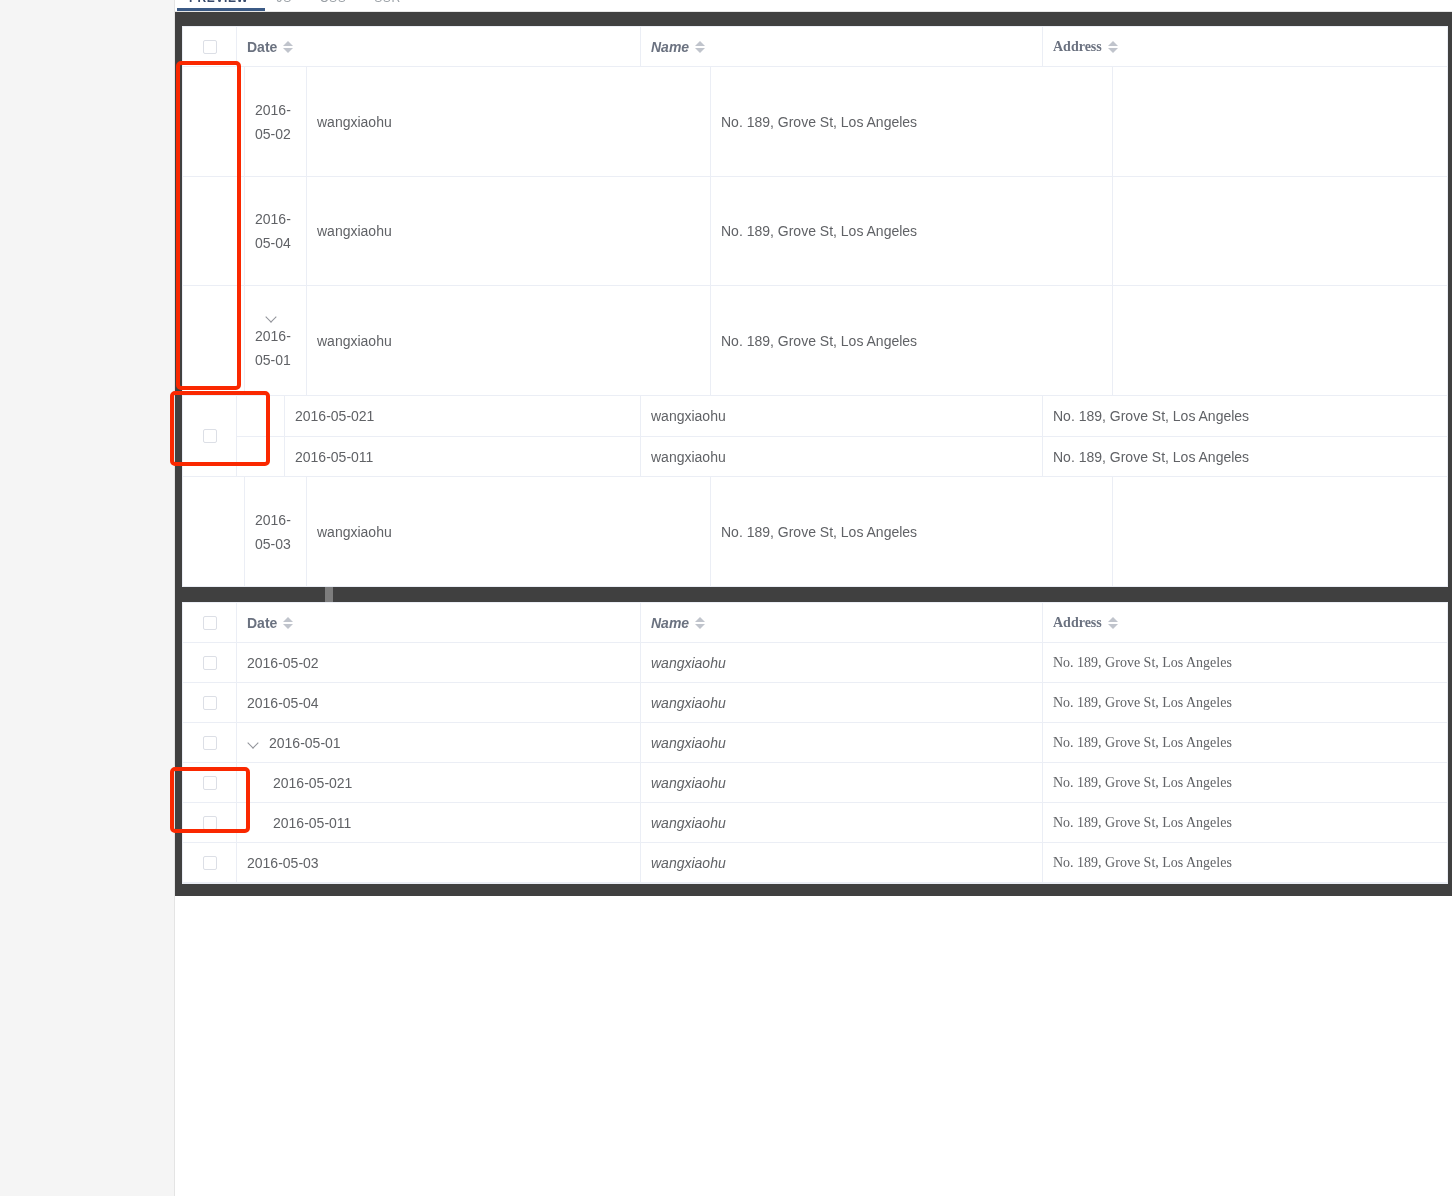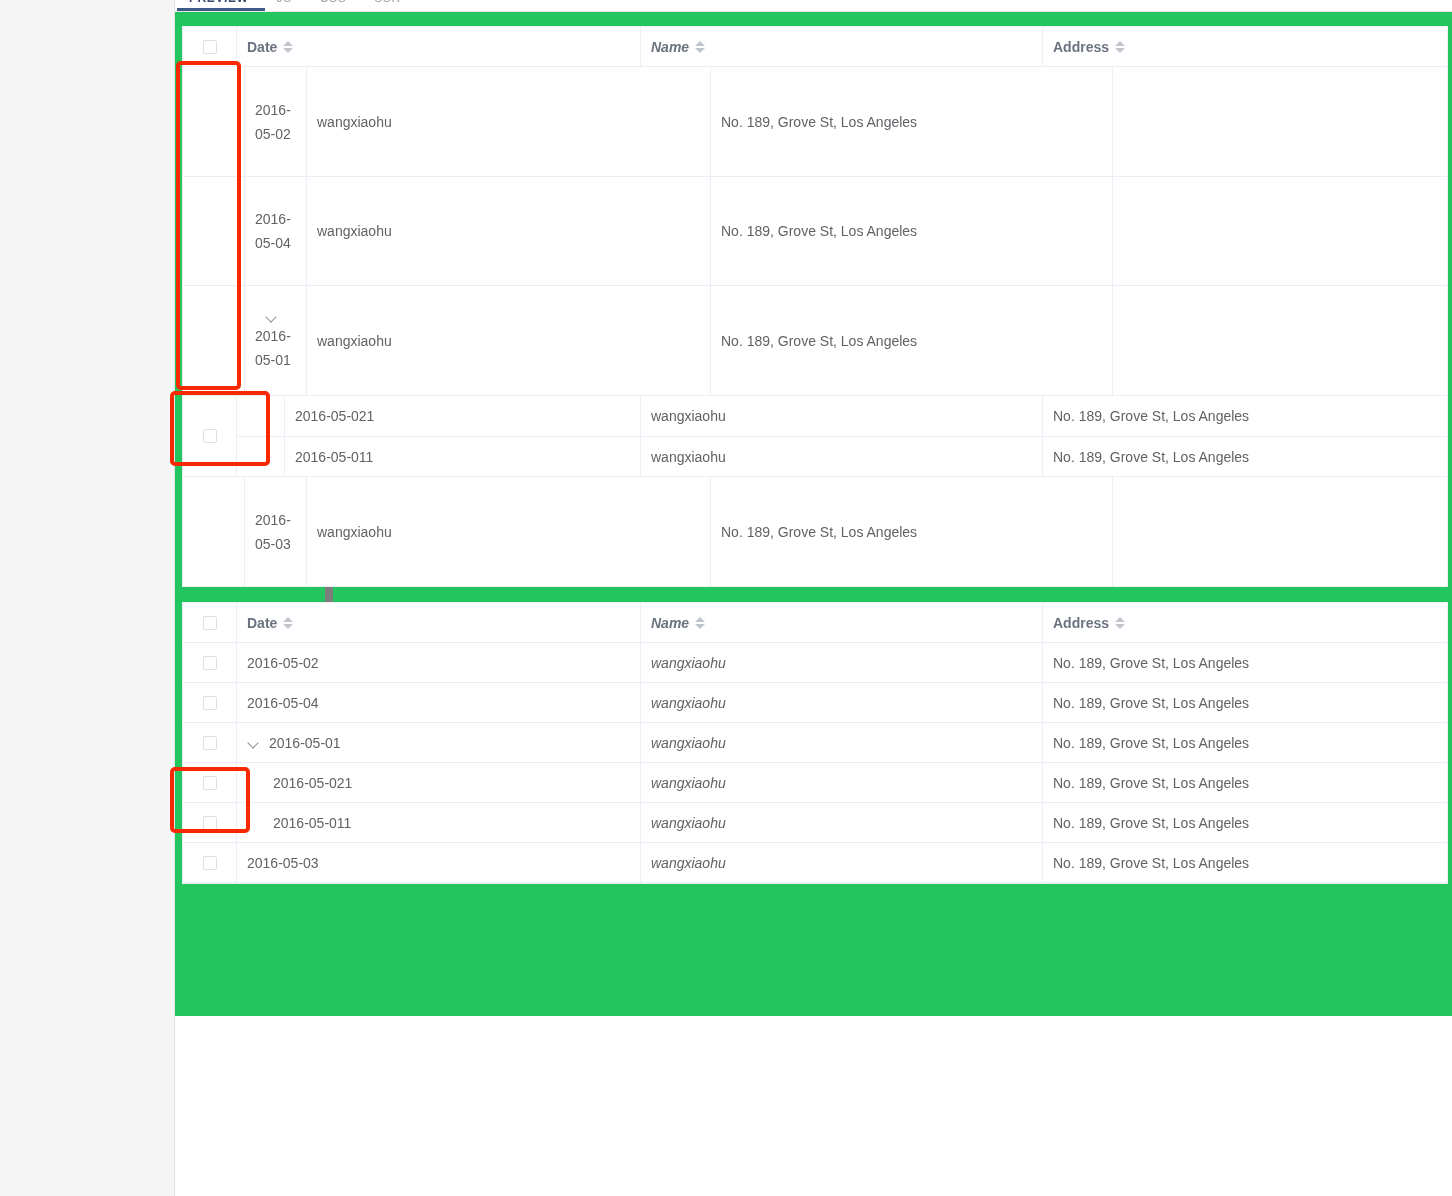--- a/index.html
+++ b/index.html
@@ -5,21 +5,21 @@
   * { box-sizing: border-box; }
   html, body {
     margin: 0; padding: 0;
     width: 1452px; height: 1196px;
     background: #ffffff;
     font-family: "Liberation Sans", sans-serif;
     -webkit-font-smoothing: antialiased;
     overflow: hidden;
   }
 
-  #page { position: relative; width: 1452px; height: 1016px; background: #22c55e; }
+  #page { position: relative; width: 1452px; height: 896px; background: #404040; }
 
   
   .left-gutter {
     position: absolute; left: 0; top: 0;
     width: 175px; height: 1196px;
     background: #f5f5f5;
     border-right: 1px solid #e4e4e4;
   }
 
   
@@ -79,21 +79,21 @@
   .cell {
     display: flex; align-items: center;
     padding: 0 10px;
     border-right: 1px solid #ebeef5;
     overflow: hidden;
   }
   .cell.last { border-right: none; }
   .cell.sel { width: 54px; justify-content: center; padding: 0; }
   .cell.date { width: 404px; }
   .cell.name { width: 402px; font-style: italic; }
-  .cell.addr { width: 404px; flex: 1 1 auto; }
+  .cell.addr { width: 404px; flex: 1 1 auto; font-family: Liberation Serif, serif; }
 
   
   .cbx {
     width: 14px; height: 14px;
     border: 1px solid #dcdfe6; border-radius: 2px;
     background: #ffffff; cursor: pointer; flex: 0 0 auto;
   }
 
   
   .sortico {

